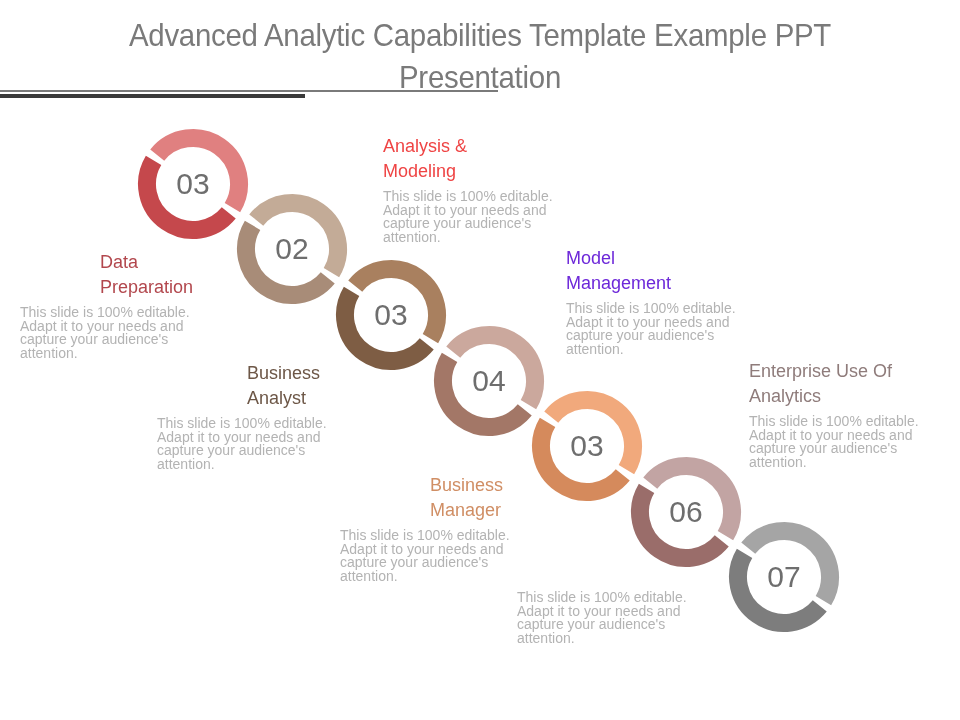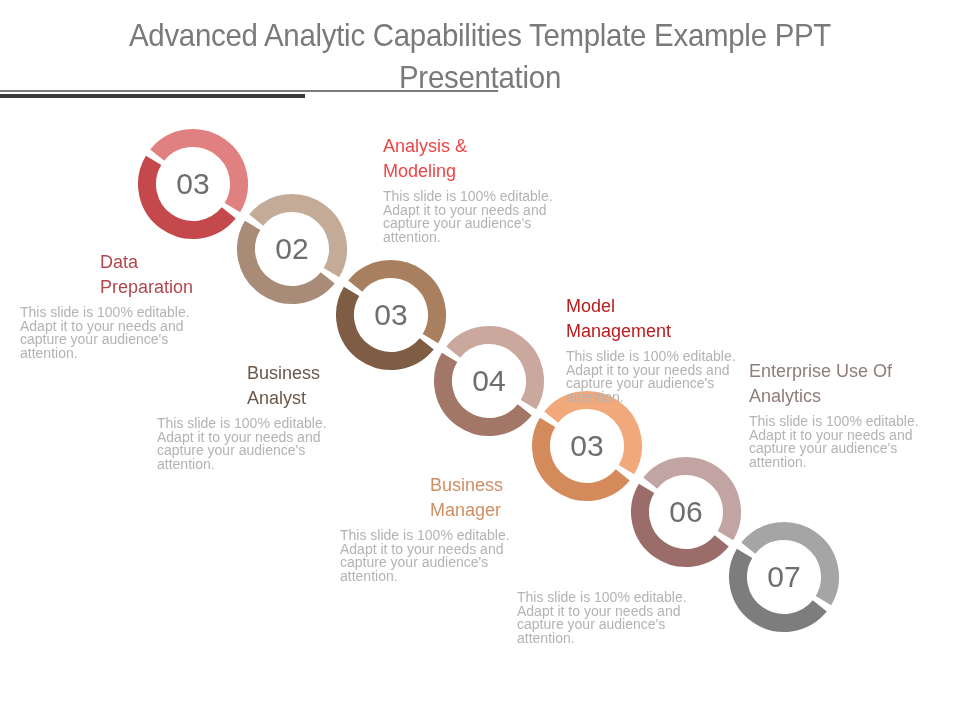--- a/index.html
+++ b/index.html
@@ -81,21 +81,21 @@
 </div>
 <div class="label" style="left:383px;top:134px;">
   <div class="head" style="width: 110px; color: #ef4444;">Analysis &amp; Modeling</div>
   <div class="desc">This slide is 100% editable. Adapt it to your needs and capture your audience's attention.</div>
 </div>
 <div class="label right" style="left:157px;top:361px;">
   <div class="head" style="width: 100px; margin-left: 90px; color: rgb(109, 87, 71);">Business Analyst</div>
   <div class="desc">This slide is 100% editable. Adapt it to your needs and capture your audience's attention.</div>
 </div>
 <div class="label" style="left:566px;top:246px;">
-  <div class="head" style="width: 130px; color: #b91c1c; margin-top: 48px;">Model Management</div>
+  <div class="head" style="width: 130px; color: #6d28d9;">Model Management</div>
   <div class="desc">This slide is 100% editable. Adapt it to your needs and capture your audience's attention.</div>
 </div>
 <div class="label right" style="left:340px;top:473px;">
   <div class="head" style="width: 100px; margin-left: 90px; color: rgb(208, 142, 100);">Business Manager</div>
   <div class="desc">This slide is 100% editable. Adapt it to your needs and capture your audience's attention.</div>
 </div>
 <div class="label" style="left:749px;top:359px;">
   <div class="head" style="width: 150px; color: rgb(143, 124, 123);">Enterprise Use Of Analytics</div>
   <div class="desc">This slide is 100% editable. Adapt it to your needs and capture your audience's attention.</div>
 </div>

